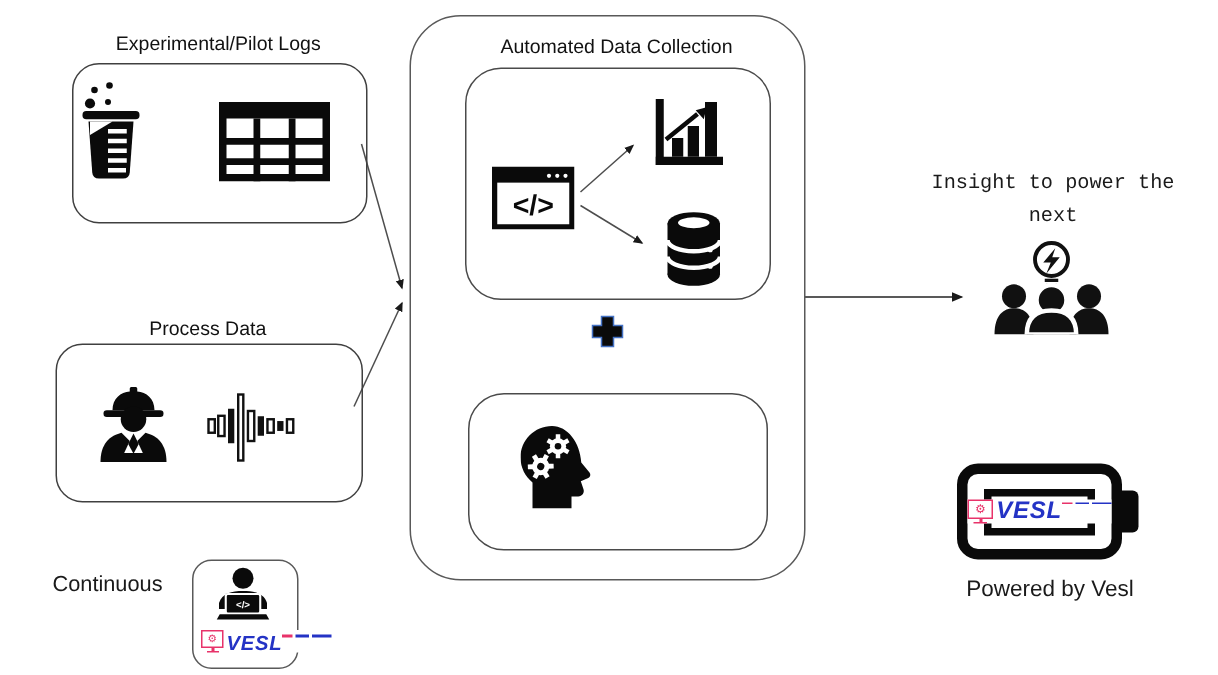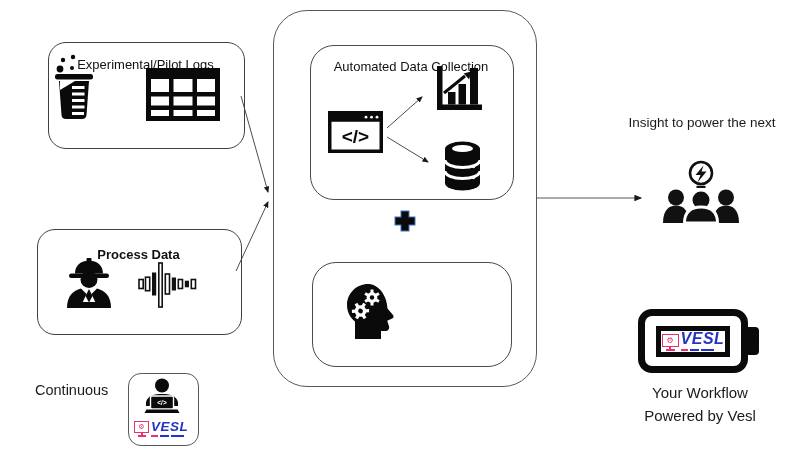--- a/index.html
+++ b/index.html
@@ -2,50 +2,50 @@
 <html><head>
 <meta charset="utf-8">
 <style>
   html,body{margin:0;padding:0;background:#fff;}
   .canvas{position:relative;width:812px;height:450px;background:#fff;overflow:hidden;
           font-family:"Liberation Sans",sans-serif;color:#1a1a1a;}
   .abs{position:absolute;}
   .overlay{position:absolute;left:0;top:0;width:812px;height:450px;pointer-events:none;}
   .box{position:absolute;background:transparent;border:1.5px solid #404040;}
   .r18{border-radius:18px;} .r24{border-radius:24px;} .r34{border-radius:34px;} .r13{border-radius:13px;}
-  .title{position:absolute;text-align:center;font-size:13px;line-height:15px;color:#111;margin-top:36px;}
+  .title{position:absolute;text-align:center;font-size:13px;line-height:15px;color:#111;}
   .t-exp{left:48px;top:21px;width:195px;}
-  .t-proc{left:37px;top:211px;width:203px;font-weight:bold;}
+  .t-proc{left:37px;top:211px;width:203px;}
   .t-adc{left:310px;top:23px;width:202px;}
   .t-pa{left:312px;top:241px;width:198px;}
   .b-exp{left:48px;top:42px;width:195px;height:105px;}
   .b-proc{left:37px;top:229px;width:203px;height:104px;}
   .b-central{left:273px;top:10px;width:262px;height:375px;border-color:#595959;}
   .b-adc{left:310px;top:45px;width:202px;height:153px;border-color:#4a4a4a;}
   .b-pa{left:312px;top:262px;width:198px;height:103px;border-color:#4a4a4a;}
   .insight{left:612px;top:112px;width:180px;text-align:center;font-size:13.5px;line-height:22px;}
-  .insight span{display:block;}
+  .insight span{display:block;font-family:Liberation Mono, monospace;}
   .workflow{left:608px;top:381px;width:184px;text-align:center;font-size:15px;line-height:23px;}
   .workflow span{display:block;}
   .services-txt{left:35px;top:379px;width:100px;font-size:14.5px;line-height:22px;}
   .services-txt span{display:block;}
   .b-serv{left:128px;top:373px;width:69px;height:71px;border-color:#595959;}
   
   .batt-body{left:638px;top:309px;width:110px;height:64px;border:7px solid #0a0a0a;border-radius:14px;
              box-sizing:border-box;display:flex;align-items:center;justify-content:center;}
   .batt-term{left:746px;top:327px;width:13px;height:28px;background:#0a0a0a;border-radius:0 4px 4px 0;}
   .batt-frame{border:5px solid #0a0a0a;width:74px;height:31px;box-sizing:border-box;background:#fff;
               display:flex;align-items:center;justify-content:center;}
   
   .vesl{display:flex;align-items:flex-end;background:#fff;}
   .vesl-mon{display:flex;flex-direction:column;align-items:center;margin-right:2px;}
   .vesl-screen{border:1.4px solid #e8336a;color:#e8336a;display:flex;align-items:center;justify-content:center;}
   .vesl-stand{background:#e8336a;}
   .vesl-base{background:#e8336a;}
-  .vesl-right{display:flex;flex-direction:column;align-items:flex-start;}
+  .vesl-right{display:flex;align-items:flex-start;}
   .vesl-word{color:#2433c5;font-style:italic;font-weight:800;letter-spacing:.5px;line-height:1;}
   .vesl-tag{display:flex;gap:2px;margin-top:1.5px;}
   .vesl-tag i{display:block;height:1.6px;}
   .tag-r{width:7px;background:#e8336a;} .tag-b1{width:9px;background:#2433c5;} .tag-b2{width:13px;background:#2433c5;}
   .vesl-big .vesl-screen{width:15px;height:11px;font-size:8px;}
   .vesl-big .vesl-stand{width:2px;height:2px;} .vesl-big .vesl-base{width:9px;height:1.6px;}
   .vesl-big .vesl-word{font-size:16px;}
   .vesl-sm{position:absolute;left:134px;top:420px;}
   .vesl-sm .vesl-screen{width:13px;height:10px;font-size:7px;}
   .vesl-sm .vesl-stand{width:2px;height:2px;} .vesl-sm .vesl-base{width:8px;height:1.4px;}
@@ -226,21 +226,20 @@
               <i class="tag-r"></i>
               <i class="tag-b1"></i>
               <i class="tag-b2"></i>
             </div>
         </div>
       </div>
     </div>
   </div>
 
   <div class="abs workflow">
-    <span>Your Workflow</span>
     <span>Powered by Vesl</span>
   </div>
 
   <div class="abs services-txt">
     <span>Continuous</span>
   </div>
   <div class="box r13 b-serv"></div>
 
   <svg class="abs" style="left:143px;top:377px" width="38" height="40" viewBox="0 0 38 40">
     <circle cx="19" cy="8.5" r="7" fill="#0a0a0a"></circle>

